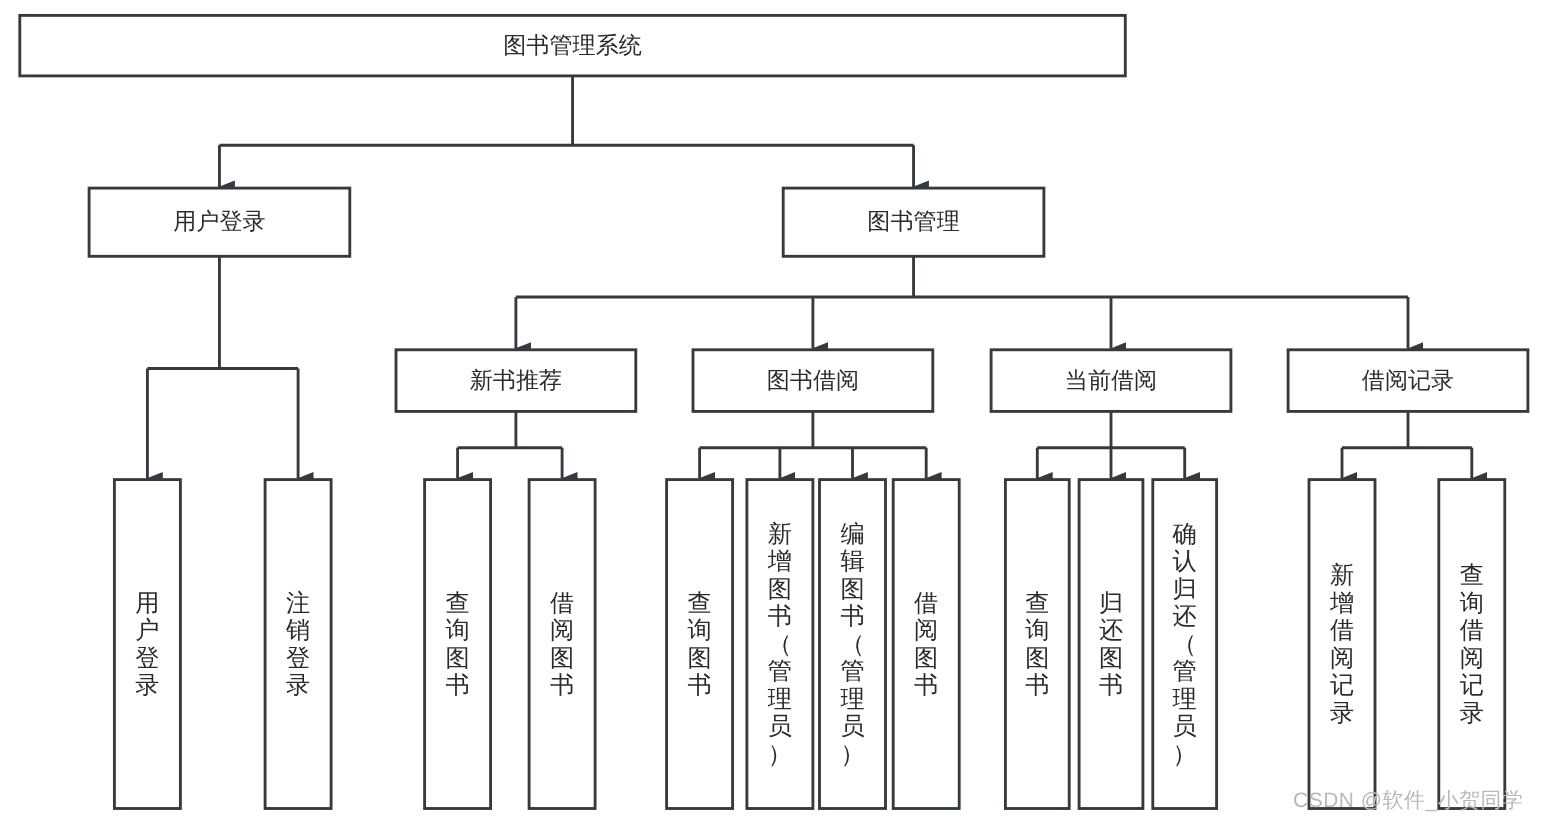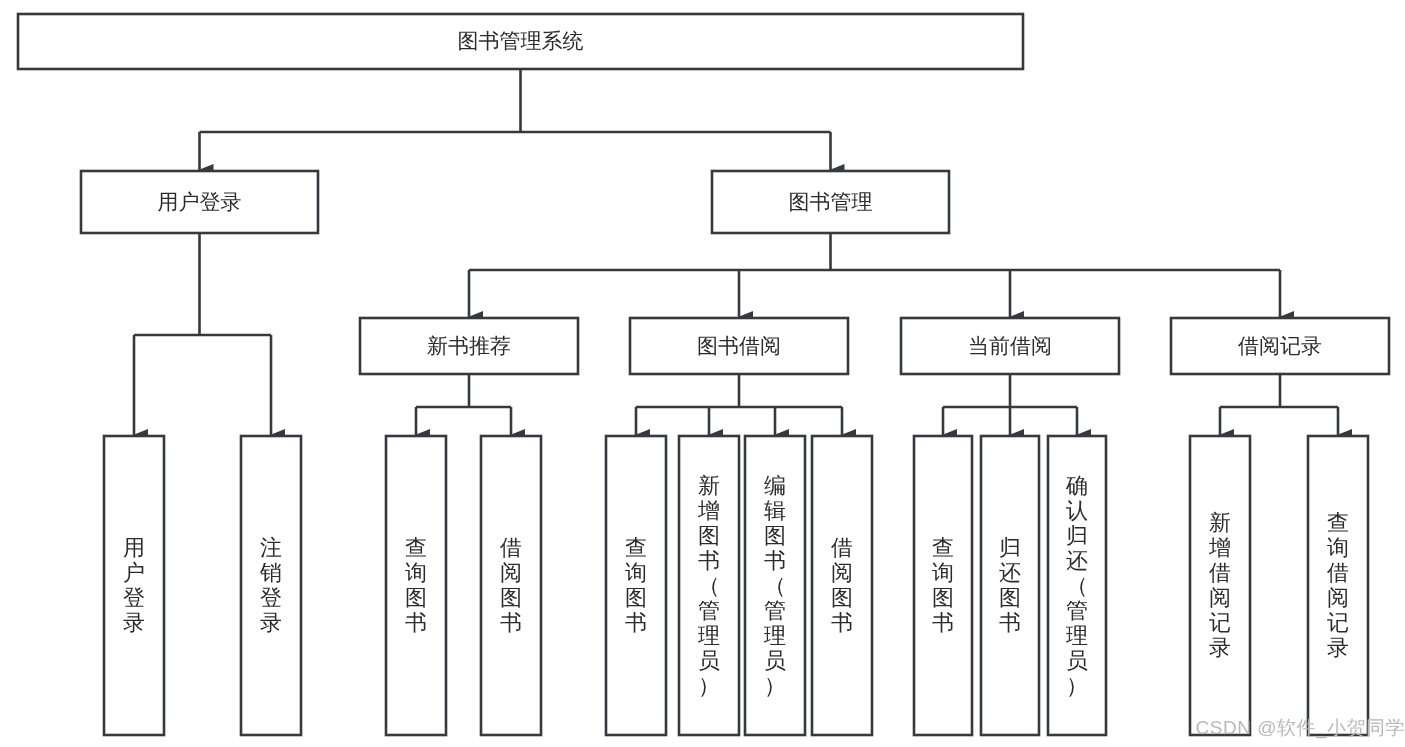--- a/index.html
+++ b/index.html
@@ -50,21 +50,21 @@
     dominant-baseline: middle;
   }
   .node-label-v {
     font-family: "Liberation Sans", "DejaVu Sans", sans-serif;
     font-size: 22px;
     fill: #2b2b2b;
     text-anchor: middle;
   }
   .watermark {
     position: absolute;
-    right: 0;
+    right: 20px;
     bottom: 6px;
     font-family: "Liberation Sans", "DejaVu Sans", sans-serif;
     font-size: 19px;
     color: #b9b9b9;
     letter-spacing: 0.5px;
     white-space: nowrap;
     pointer-events: none;
   }
 </style>
 </head>

